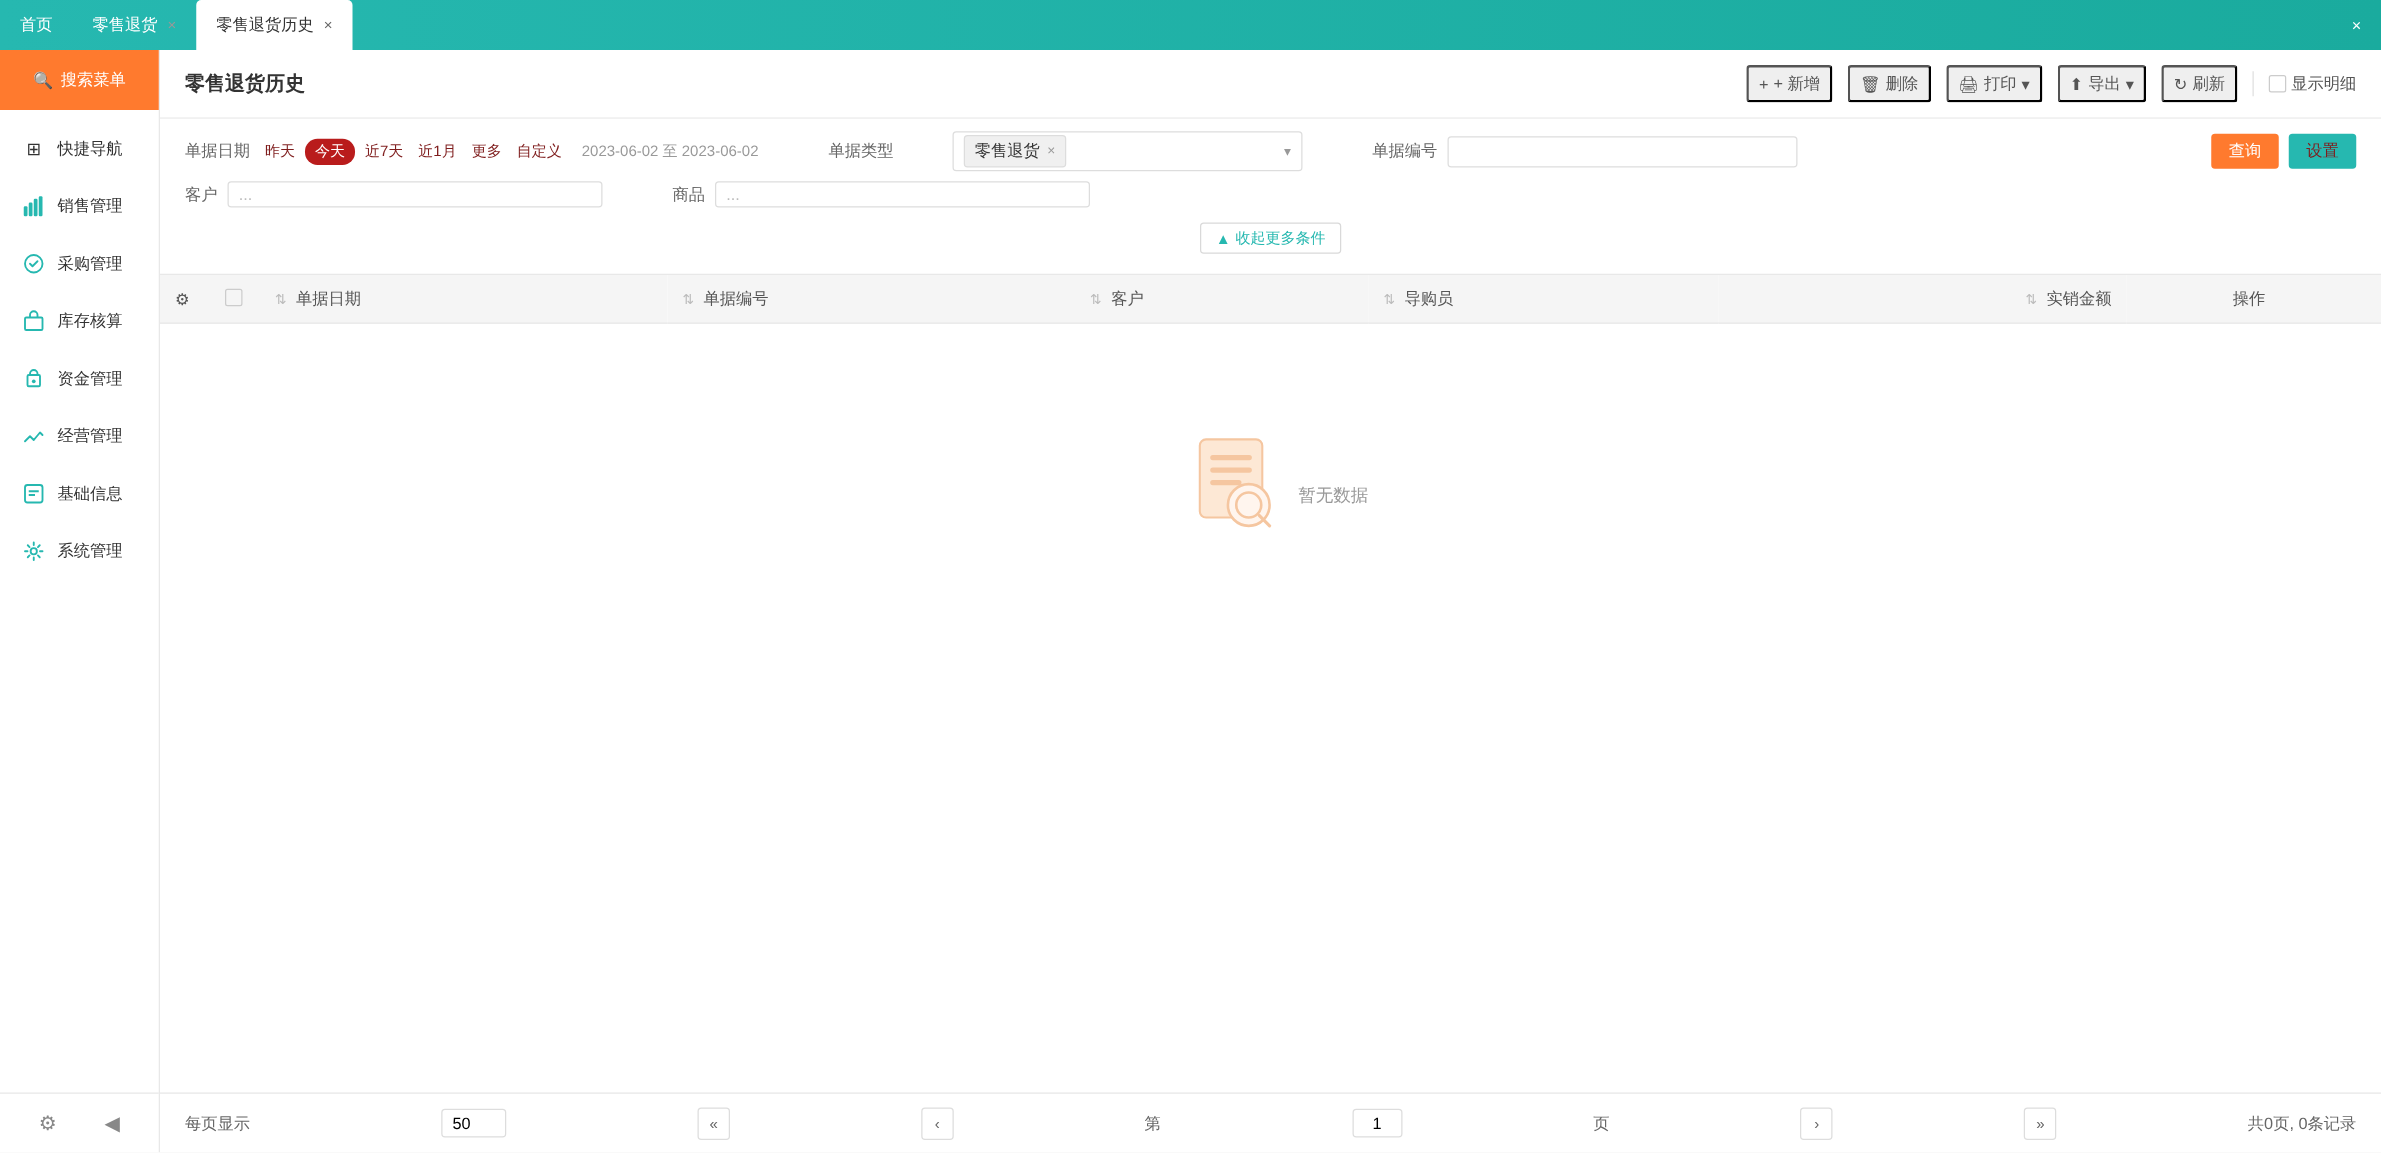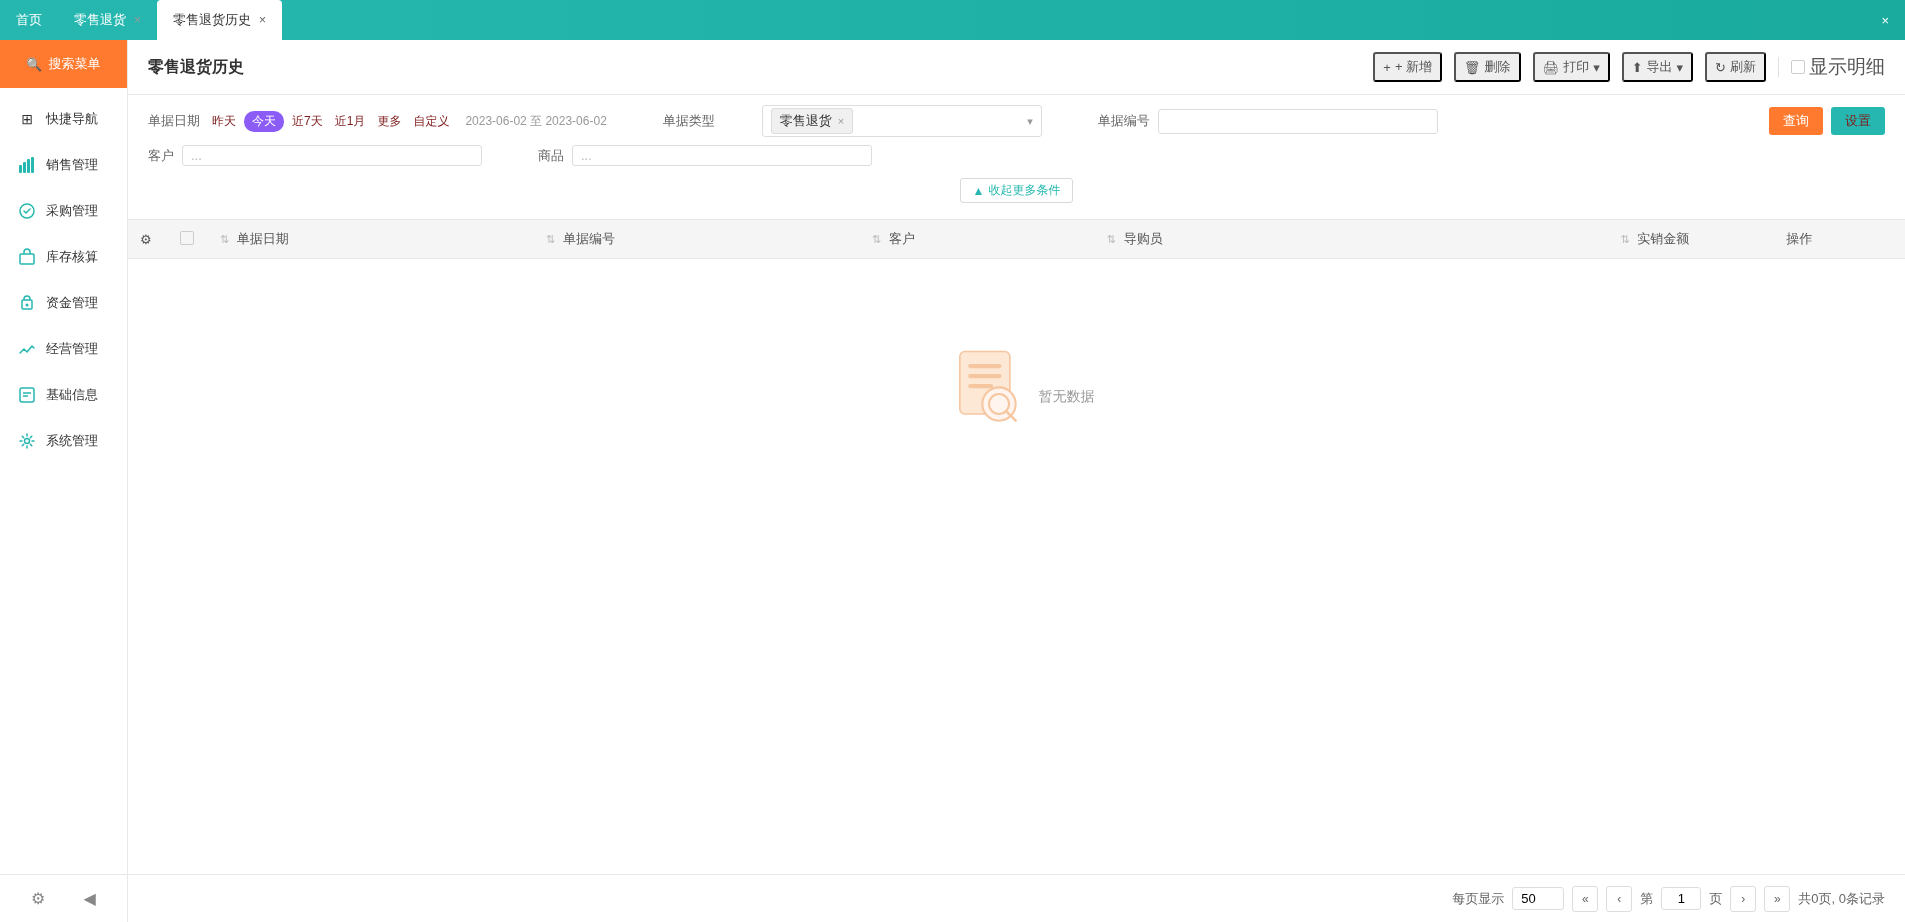--- a/index.html
+++ b/index.html
@@ -166,21 +166,21 @@
     }
     .toolbar-divider {
       width: 1px;
       height: 20px;
       background: #e0e0e0;
     }
     .show-detail {
       display: flex;
       align-items: center;
       gap: 4px;
-      font-size: 19px;
+      font-size: 13px;
       color: #555;
     }
     .checkbox-small {
       width: 14px;
       height: 14px;
       border: 1px solid #ccc;
       border-radius: 2px;
       cursor: pointer;
     }
 
@@ -212,21 +212,21 @@
       gap: 4px;
     }
     .date-btn {
       font-size: 12px;
       color: #7f1d1d;
       cursor: pointer;
       padding: 2px 4px;
       border-radius: 2px;
     }
     .date-btn.active {
-      background: #8b5cf6;
+      background: #b91c1c;
       color: #fff;
       border-radius: 10px;
       padding: 2px 8px;
     }
     .date-range {
       font-size: 12px;
       color: #999;
       margin-left: 4px;
     }
     .filter-input {
@@ -366,21 +366,21 @@
       color: #999;
     }
 
     
     .pagination-bar {
       height: 48px;
       background: #fff;
       border-top: 1px solid #e8e8e8;
       display: flex;
       align-items: center;
-      justify-content: flex-end;
+      justify-content: space-between;
       padding: 10px 20px;
       gap: 8px;
       font-size: 13px;
       color: #666;
       flex-shrink: 0;
     }
     .page-size-select {
       border: 1px solid #ddd;
       border-radius: 3px;
       padding: 3px 20px 3px 8px;

